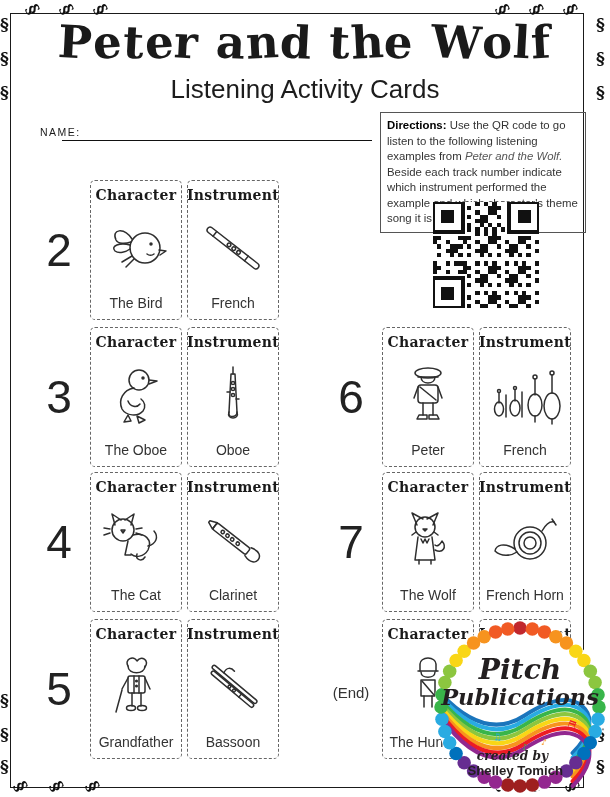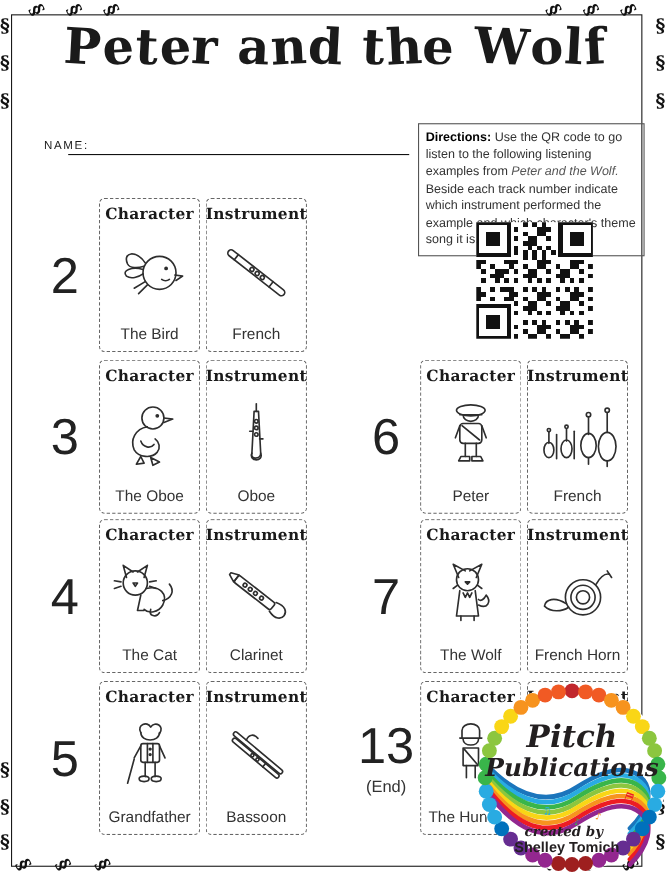--- a/index.html
+++ b/index.html
@@ -73,20 +73,21 @@
   <i class="sq" style="left:596px;top:726px"></i>
   <i class="sq" style="left:596px;top:758px"></i>
   <i class="sq h" style="left:16px;top:778px"></i>
   <i class="sq h" style="left:52px;top:778px"></i>
   <i class="sq h" style="left:88px;top:778px"></i>
   <i class="sq h" style="left:498px;top:778px"></i>
   <i class="sq h" style="left:534px;top:778px"></i>
   <i class="sq h" style="left:568px;top:778px"></i>
 
   <h1 class="title" style="margin:0"><span>P</span><span>e</span><span>t</span><span>e</span><span>r</span><span> </span><span>a</span><span>n</span><span>d</span><span> </span><span>t</span><span>h</span><span>e</span><span> </span><span>W</span><span>o</span><span>l</span><span>f</span></h1>
+  <div class="subtitle">Listening Activity Cards</div>
   <div class="name-label">NAME:</div>
   <div class="name-line"></div>
 
   <div class="dirbox">
     <span class="dir-b">Directions:</span>
     <span>Use the QR code to go listen to the following listening examples from</span>
     <i>Peter and the Wolf.</i>
     <span>Beside each track number indicate which instrument performed the example and which character's theme song it is.</span>
   </div>
 
@@ -497,21 +498,20 @@
             <line x1="46" y1="30" x2="46" y2="34"></line>
           </g>
         </svg>
       </div>
       <div class="card-label">Bassoon</div>
     </div>
   </div>
 
   <div class="track-group" style="left:320px;top:619px">
     <div class="num-wrap">
-      <div class="track-num">13</div>
       <div class="track-note">(End)</div>
     </div>
     <div class="card">
       <div class="card-header">Character</div>
       <div class="card-art">
         <svg width="72" height="62" viewBox="0 0 70 62">
           <path d="M27 14 V7 a8 6 0 0 1 16 0 v7"></path>
           <line x1="25" y1="14" x2="45" y2="14"></line>
           <path d="M28 15 C 28 22, 42 22, 42 15"></path>
           <rect x="28" y="23" width="14" height="16"></rect>

